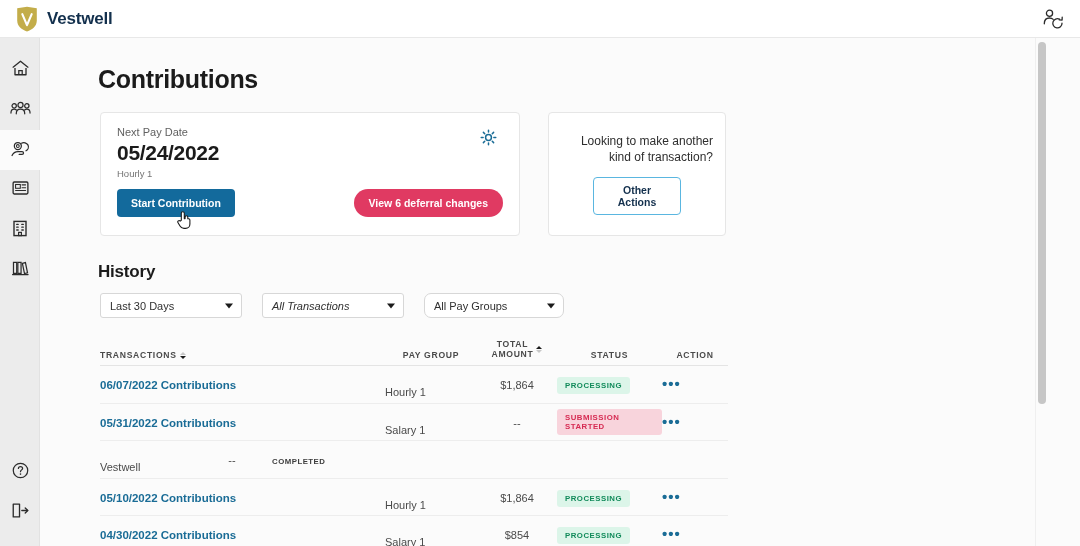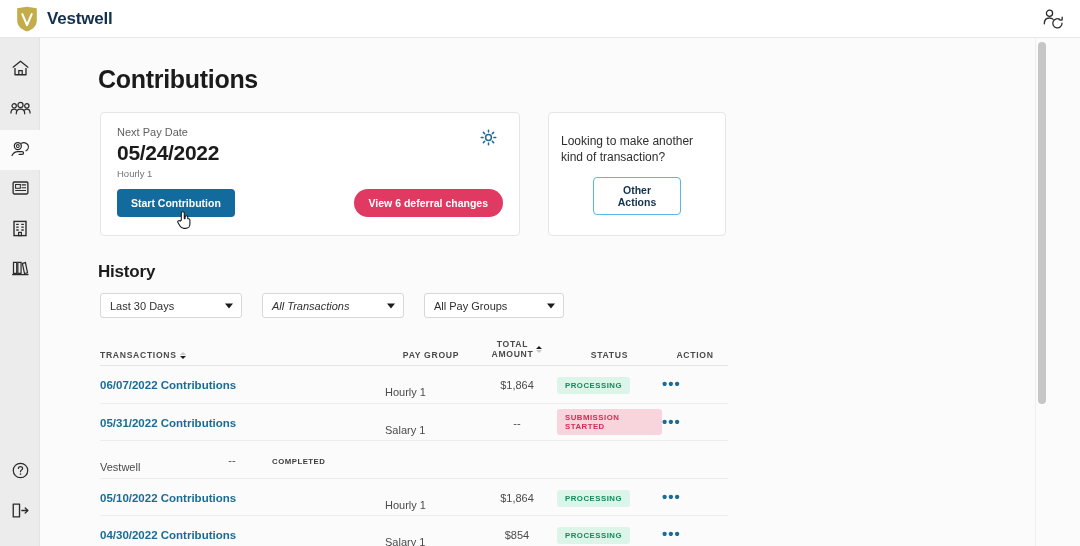--- a/index.html
+++ b/index.html
@@ -88,21 +88,21 @@
     background: #e03a62; color: #ffffff;
     border: none; border-radius: 20px;
     font-size: 10.5px; font-weight: bold;
     padding: 8px 15px;
     cursor: pointer;
     font-family: "Liberation Sans", sans-serif;
   }
 
   .other-text {
     position: absolute; left: 12px; right: 12px; top: 20px;
-    text-align: left; font-size: 12px; color: #2e2e2e; line-height: 1.35;
+    text-align: right; font-size: 12px; color: #2e2e2e; line-height: 1.35;
   }
   .btn-other {
     position: absolute; left: 50%; transform: translateX(-50%); bottom: 20px;
     background: #ffffff; color: #13304d;
     border: 1px solid #5ab6e0; border-radius: 4px;
     font-size: 10.5px; font-weight: bold;
     padding: 6px 13px;
     cursor: pointer;
     font-family: "Liberation Sans", sans-serif;
   }
@@ -124,21 +124,21 @@
   }
   .select .caret {
     position: absolute; right: 8px; top: 50%; transform: translateY(-50%);
     width: 0; height: 0;
     border-left: 4.5px solid transparent;
     border-right: 4.5px solid transparent;
     border-top: 5px solid #1b1b1b;
   }
   .sel-w1 { width: 142px; }
   .sel-w2 { width: 142px; font-style: italic; }
-  .sel-w3 { width: 140px; }
+  .sel-w3 { width: 140px; border-radius: 7px; }
 
   
   .table { position: absolute; left: 60px; top: 294px; width: 628px; }
   .thead {
     display: flex; align-items: flex-end;
     height: 34px;
     border-bottom: 1px solid #e4e4e4;
     padding-bottom: 5px;
   }
   .th {

